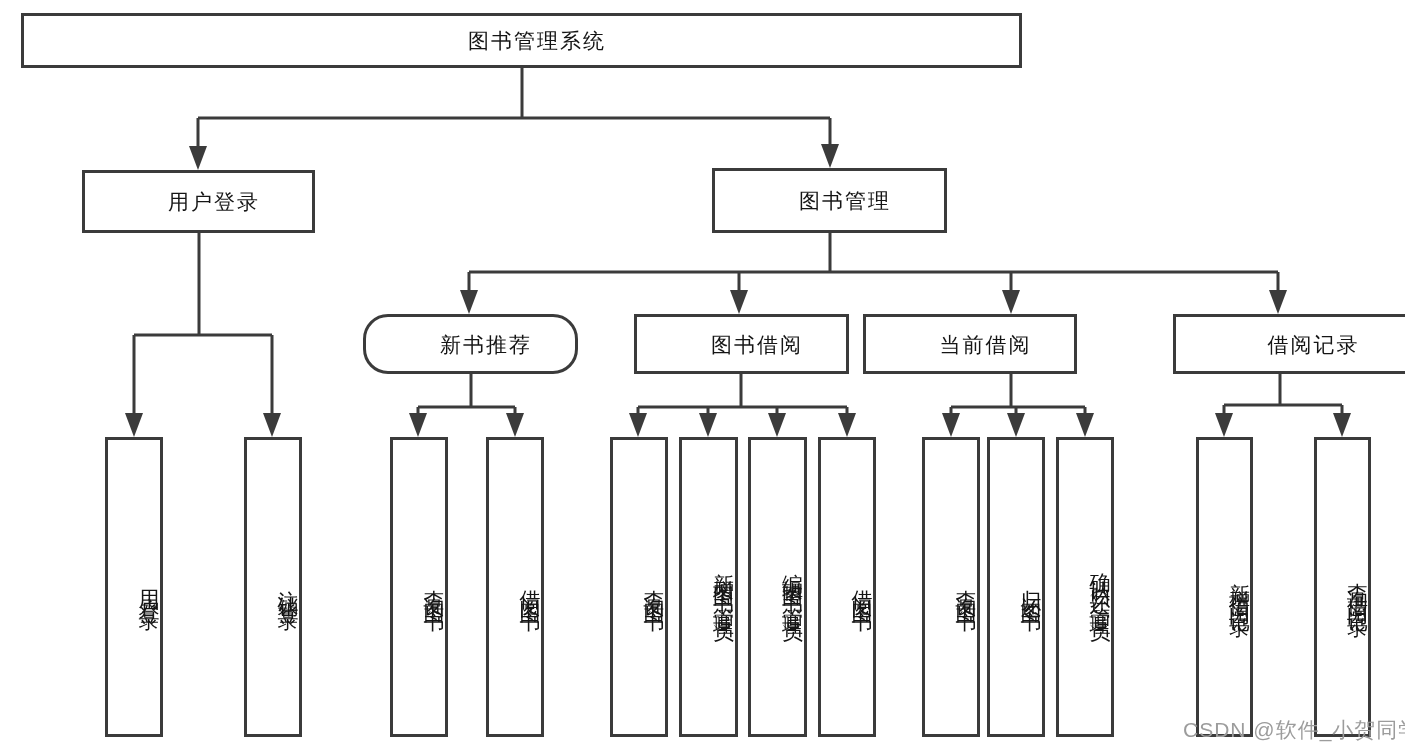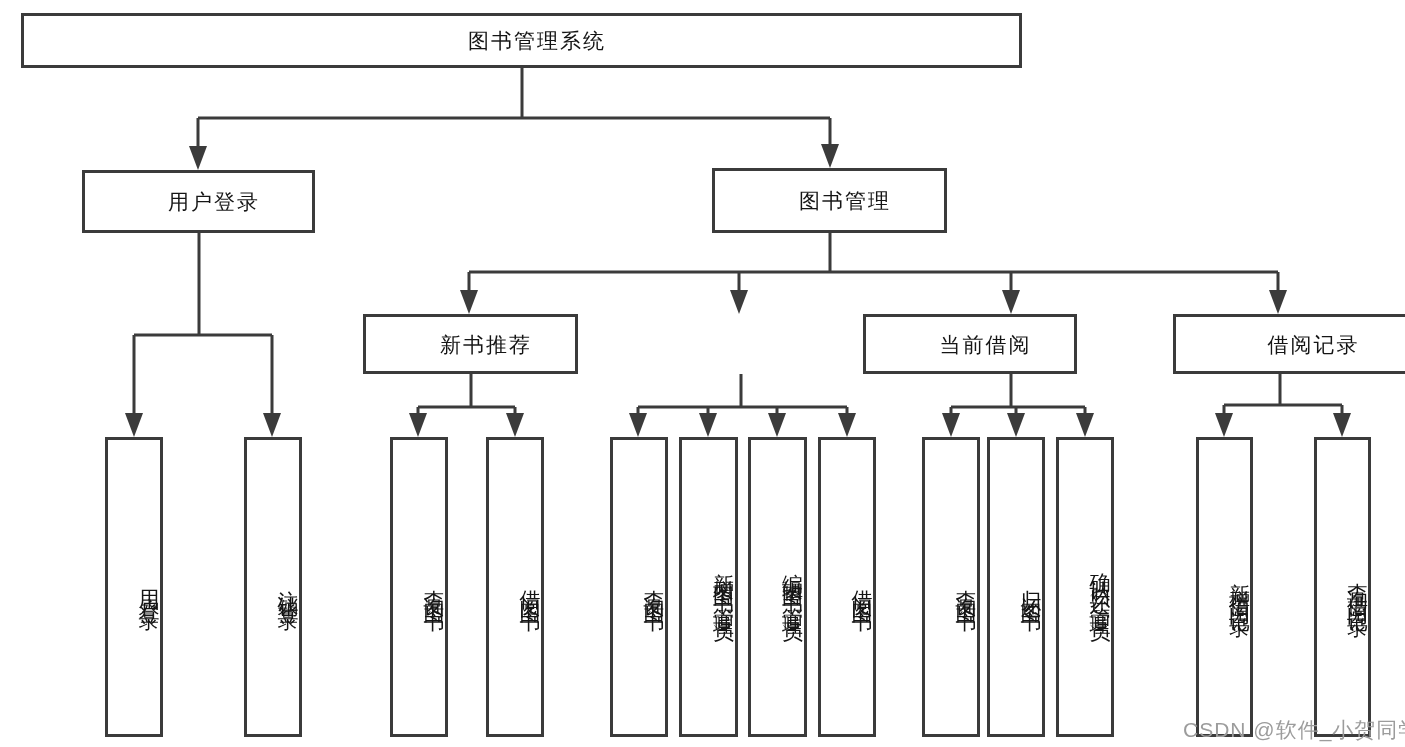--- a/index.html
+++ b/index.html
@@ -74,21 +74,22 @@
       <polygon points="1215,413 1233,413 1224,437"></polygon>
       <polygon points="1333,413 1351,413 1342,437"></polygon>
     </g>
   </svg>
 
   <div class="box" style="left:21px; top:13px; width:1001px; height:55px;">图书管理系统</div>
 
   <div class="box" style="left:82px; top:170px; width:233px; height:63px;">用户登录</div>
   <div class="box" style="left:712px; top:168px; width:235px; height:65px;">图书管理</div>
 
-  <div class="box" style="left:363px; top:314px; width:215px; height:60px;">新书推荐</div>
+  <div class="box" style="left:363px; top:314px; width:215px; height:60px;border-radius:25px;">新书推荐</div>
+  <div class="box" style="left:634px; top:314px; width:215px; height:60px;">图书借阅</div>
   <div class="box" style="left:863px; top:314px; width:214px; height:60px;">当前借阅</div>
   <div class="box" style="left:1173px; top:314px; width:250px; height:60px;">借阅记录</div>
 
   <div class="box leaf" style="left:105px; width:58px;">用户登录</div>
   <div class="box leaf" style="left:244px; width:58px;">注销登录</div>
 
   <div class="box leaf" style="left:390px; width:58px;">查询图书</div>
   <div class="box leaf" style="left:486px; width:58px;">借阅图书</div>
 
   <div class="box leaf" style="left:610px; width:58px;">查询图书</div>

